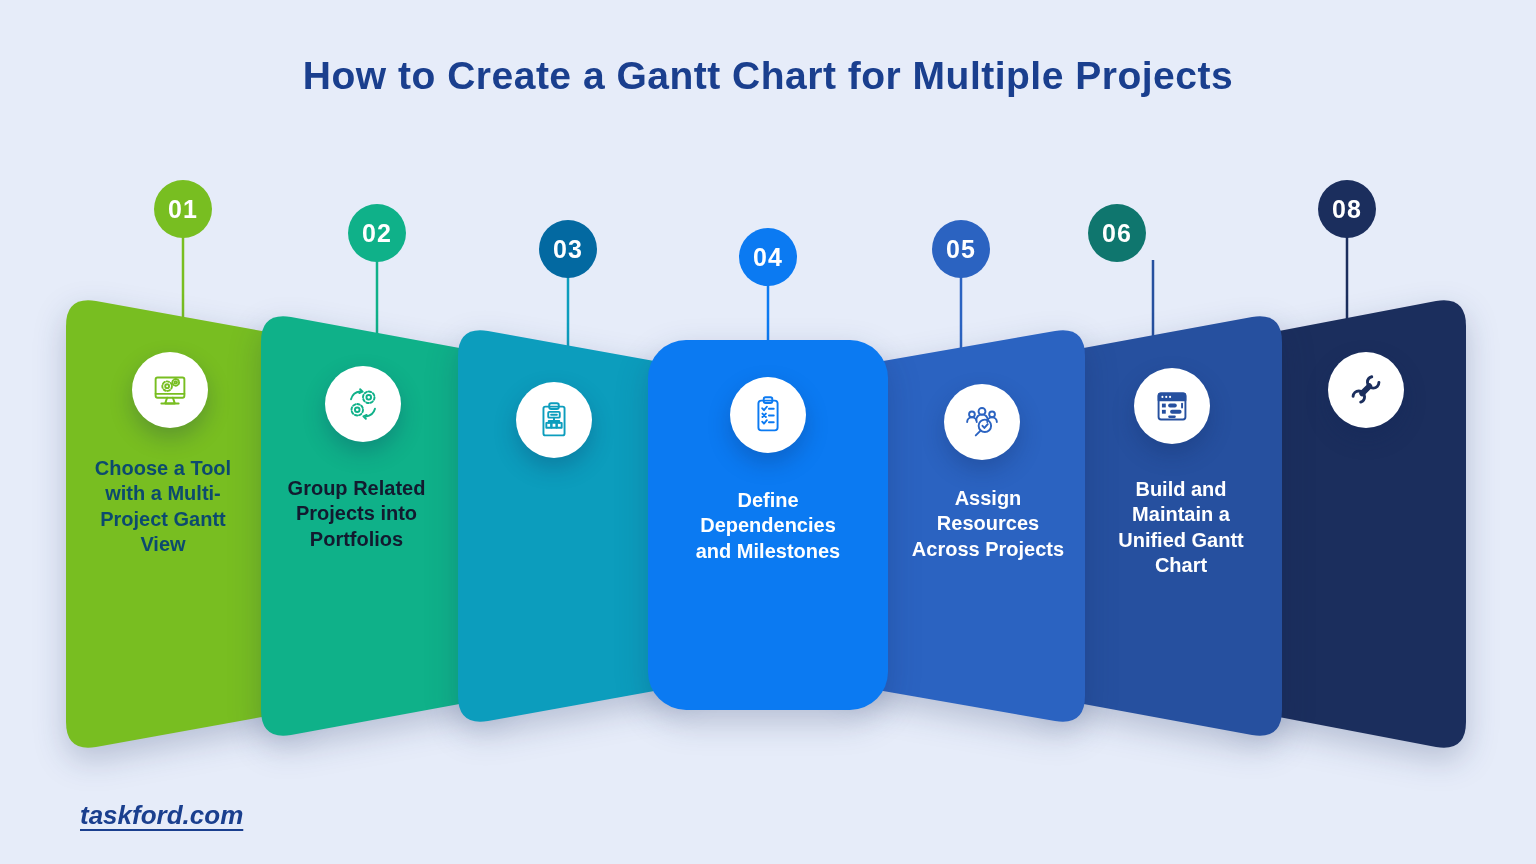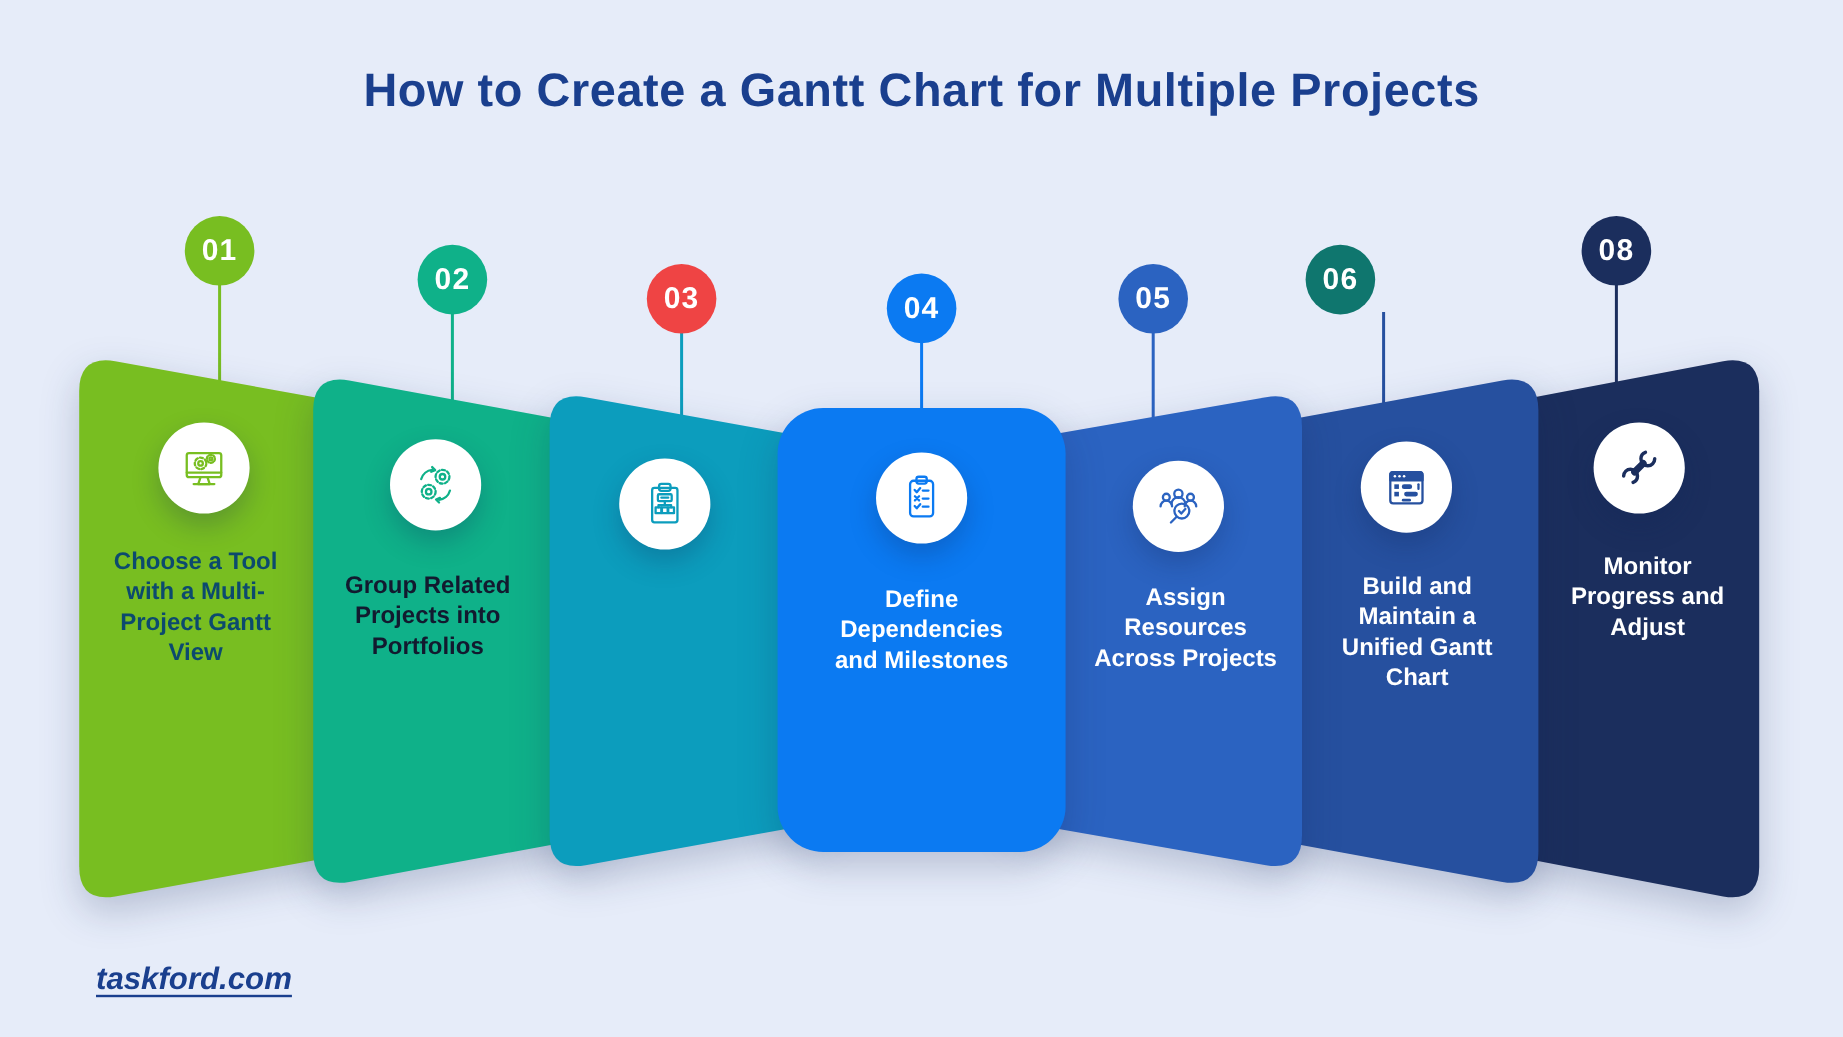--- a/index.html
+++ b/index.html
@@ -59,21 +59,21 @@
     <path class="card-shape" d="M1085 356 Q1085 326 1055 331 L843 368 L843 684 L1055 721 Q1085 726 1085 696 Z" fill="#2B63C1"></path>
     <rect class="card-shape" x="648" y="340" width="240" height="370" rx="38" fill="#0B7AF2"></rect>
   </svg>
 
   <div class="badge" style="left: 154px; top: 180px; background: rgb(120, 190, 33);">
       <span>01</span>
     </div>
   <div class="badge" style="left: 348px; top: 204px; background: rgb(15, 177, 137);">
       <span>02</span>
     </div>
-  <div class="badge" style="left: 539px; top: 220px; background: #ef4444;">
+  <div class="badge" style="left: 539px; top: 220px; background: #0369a1;">
       <span>03</span>
     </div>
   <div class="badge" style="left: 739px; top: 228px; background: rgb(11, 122, 242);">
       <span>04</span>
     </div>
   <div class="badge" style="left: 932px; top: 220px; background: rgb(43, 99, 193);">
       <span>05</span>
     </div>
   <div class="badge" style="left: 1088px; top: 204px; background: #0f766e;">
       <span>06</span>
@@ -164,17 +164,16 @@
       <circle cx="16.5" cy="31" r="6" stroke-width="3" stroke-dasharray="26 11.7" stroke-dashoffset="18.85"></circle>
       <line x1="27.5" y1="20" x2="20" y2="27.5" stroke-width="6"></line>
     </svg>
   </div>
 
   <div class="card-label" style="left: 88px; top: 456px; width: 150px; color: #0c4a6e;">Choose a Tool with a Multi-Project Gantt View</div>
   <div class="card-label" style="left: 279px; top: 476px; width: 155px; color: rgb(18, 26, 47);">Group Related Projects into Portfolios</div>
   <div class="card-label" style="left: 683px; top: 488px; width: 170px; color: rgb(255, 255, 255);">Define Dependencies and Milestones</div>
   <div class="card-label" style="left: 1106px; top: 477px; width: 150px; color: rgb(255, 255, 255);">Build and Maintain a Unified Gantt Chart</div>
   <div class="card-label" style="left: 903px; top: 486px; width: 170px; color: rgb(255, 255, 255);">Assign Resources Across Projects</div>
-  <div class="card-label" style="left: 1298px; top: 460px; width: 150px; color: rgb(255, 255, 255);">Monitor Progress and Adjust</div>
 
   <div class="footer-link" style="color: rgb(26, 63, 142);">taskford.com</div>
 
 </div>
 
 </body></html>

